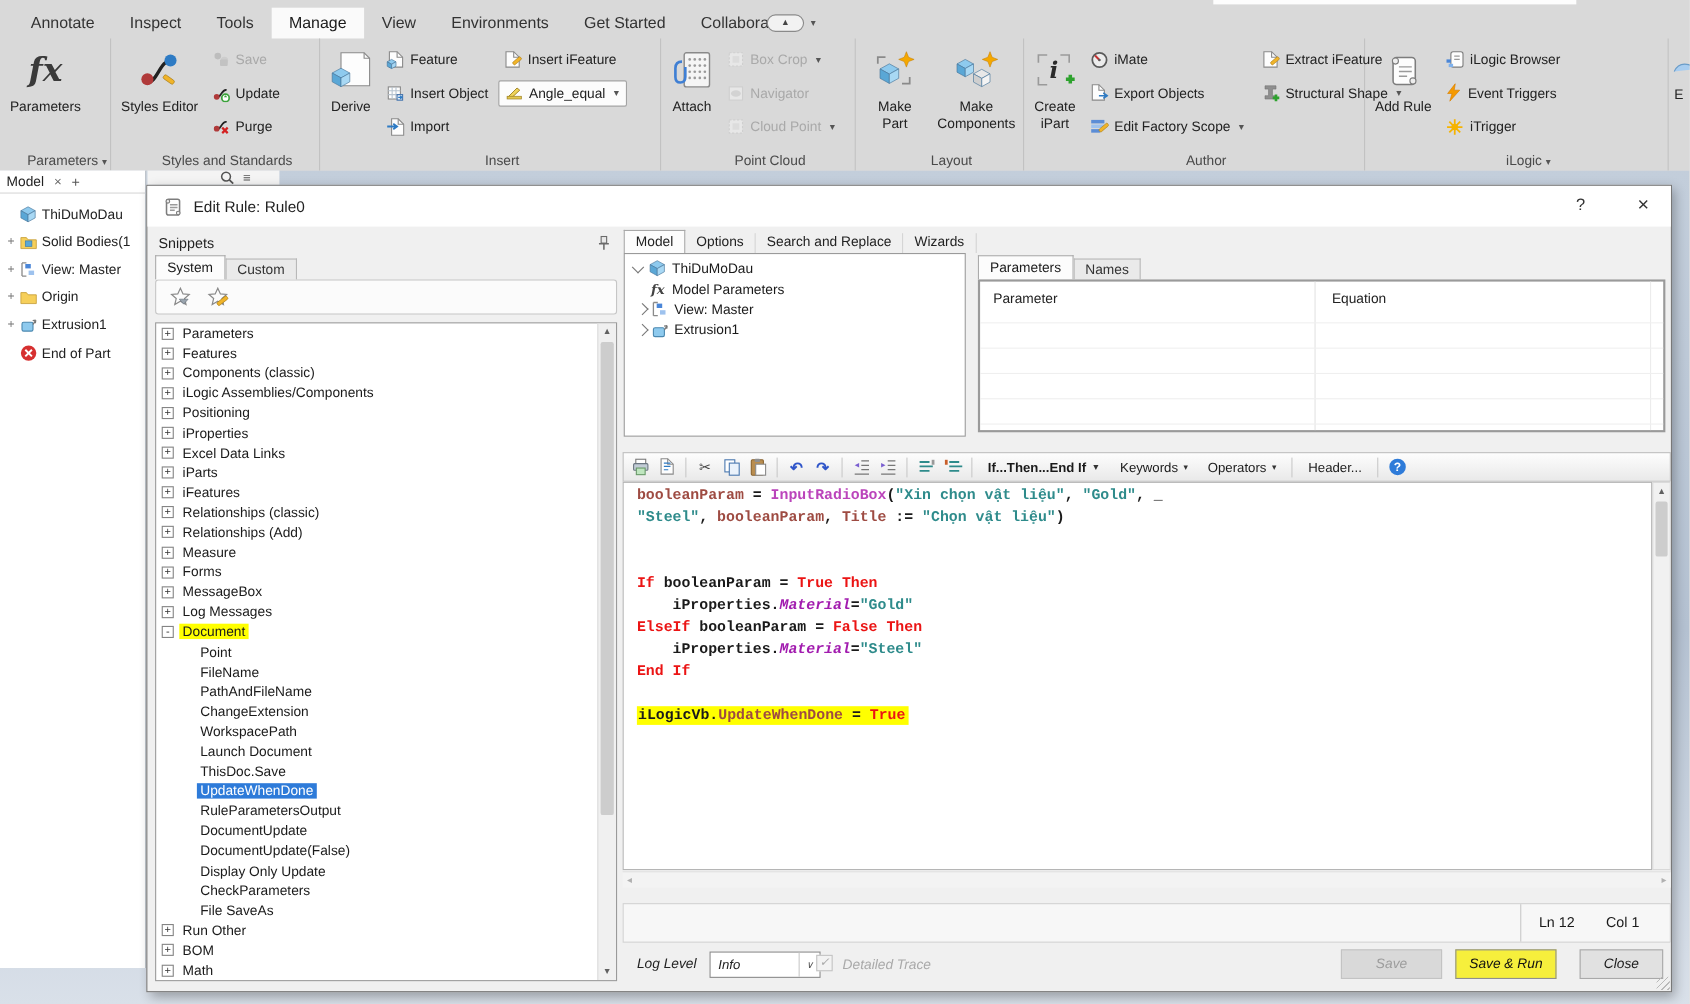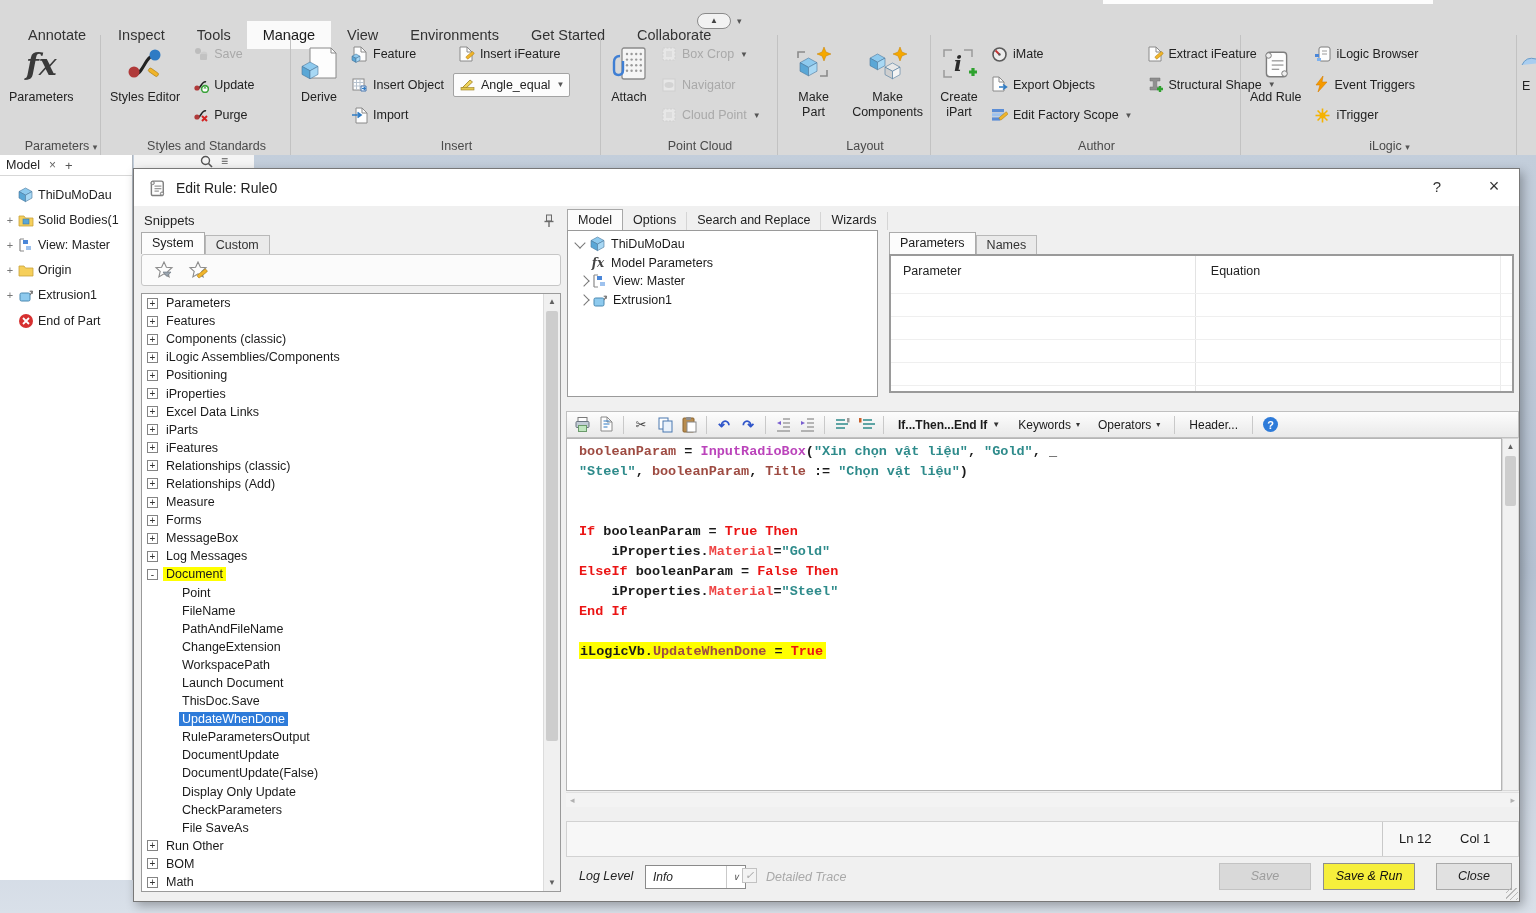--- a/index.html
+++ b/index.html
@@ -3,21 +3,21 @@
 <meta charset="utf-8">
 <style>
   * { margin:0; padding:0; box-sizing:border-box; }
   html,body { width:1536px; height:913px; overflow:hidden; }
   body { font-family:"Liberation Sans", sans-serif; font-size:12.5px; color:#1a1a1a; position:relative; background:#d9d9d9; }
   .screen { position:absolute; inset:0; }
 
   
   .ribbon { position:absolute; left:0; top:0; width:1536px; height:155px; background:#d9d9d9; }
   .qat-strip { position:absolute; left:1103px; top:0; width:330px; height:4px; background:#fdfdfd; }
-  .tabrow { position:absolute; left:12px; top:21px; height:28px; display:flex; align-items:flex-start; }
+  .tabrow { position:absolute; left:12px; top:7px; height:28px; display:flex; align-items:flex-start; }
   .rtab { padding:0 16px; line-height:28px; font-size:14.5px; color:#333; white-space:nowrap; }
   .rtab.active { background:#fafafa; color:#1a1a1a; }
   .collapse-btn { position:absolute; left:697px; top:13px; display:flex; align-items:center; gap:6px; color:#555; }
   .collapse-pill { width:34px; height:16px; border:1px solid #8a8a8a; border-radius:8px; background:#f2f2f2; font-size:8px; text-align:center; line-height:14px; color:#444; }
   .collapse-arrow { font-size:9px; }
   .groups { position:absolute; left:0; top:35px; right:0; bottom:0; }
   .group { position:absolute; top:0; bottom:0; border-right:1px solid #c2c2c2; }
   .gbody { position:absolute; top:2px; left:5px; right:3px; height:118px; display:flex; align-items:flex-start; gap:4px; }
   .glabel { position:absolute; bottom:2px; left:0; right:0; text-align:center; font-size:12.5px; color:#4a4a4a; white-space:nowrap;margin-left:22px; }
   .glabel .garrow { font-size:9px; color:#555; }
@@ -98,21 +98,21 @@
   .tdd { display:flex; align-items:center; gap:5px; padding:0 7px; height:22px; color:#1a1a1a; white-space:nowrap; }
   .tdd .ddarrow { font-size:8px; color:#333; }
   .tdd.bold { font-weight:bold; }
   .uglyph { font-size:14px; font-weight:bold; color:#2f55c9; line-height:1; }
   .cutglyph { font-size:13px; color:#444; line-height:1; }
 
   
   .codearea { position:absolute; left:432px; top:269px; width:936px; height:353px; background:#fff; border:1px solid #b5b5b5; font-family:"Liberation Mono","DejaVu Sans Mono",monospace; font-size:13.5px; font-weight:bold; overflow:hidden; padding:5px 0 0 12px; }
   .codeline { height:20px; white-space:pre; }
   .tk-d { color:#1a1a1a; } .tk-k { color:#eb1414; } .tk-s { color:#2e8b8b; }
-  .tk-f { color:#bb44bb; } .tk-p { color:#9e4b42; } .tk-m { color:#ef4444; }
+  .tk-f { color:#bb44bb; } .tk-p { color:#9e4b42; } .tk-m { color:#a21caf;font-style:italic; }
   .hlwrap { background:#ffff00; padding:2px 3px 0 1px; }
   .vsb { position:absolute; left:1368px; top:269px; width:17px; height:353px; background:#f1f1f1; border:1px solid #d8d8d8; }
   .hsb { position:absolute; left:432px; top:623px; width:953px; height:15px; background:#f3f3f3; border-top:1px solid #e0e0e0; color:#b0b0b0; font-size:9px; }
   .hsb .larr { position:absolute; left:4px; top:2px; } .hsb .rarr { position:absolute; right:4px; top:2px; }
 
   
   .statusline { position:absolute; left:432px; top:652px; width:953px; height:36px; background:#f7f7f7; border:1px solid #d2d2d2; font-size:13px; color:#1a1a1a; }
   .st-div { position:absolute; left:815px; top:0; bottom:0; width:1px; background:#c9c9c9; }
   .st-ln { position:absolute; left:832px; top:9px; } .st-col { position:absolute; left:893px; top:9px; }
   .footer { position:absolute; left:432px; top:694px; width:953px; height:30px;font-style:italic; }

